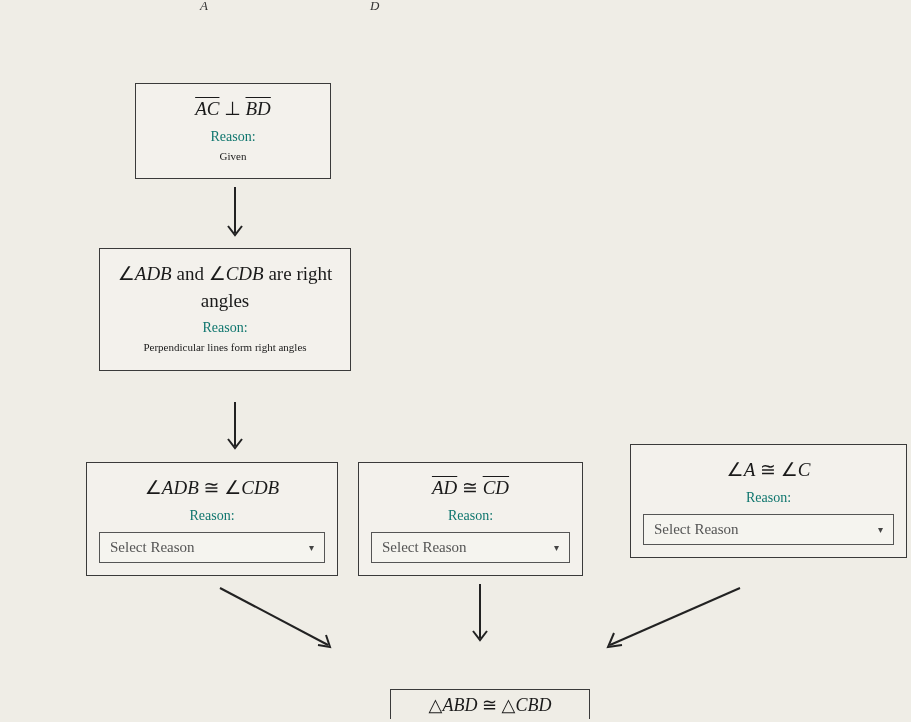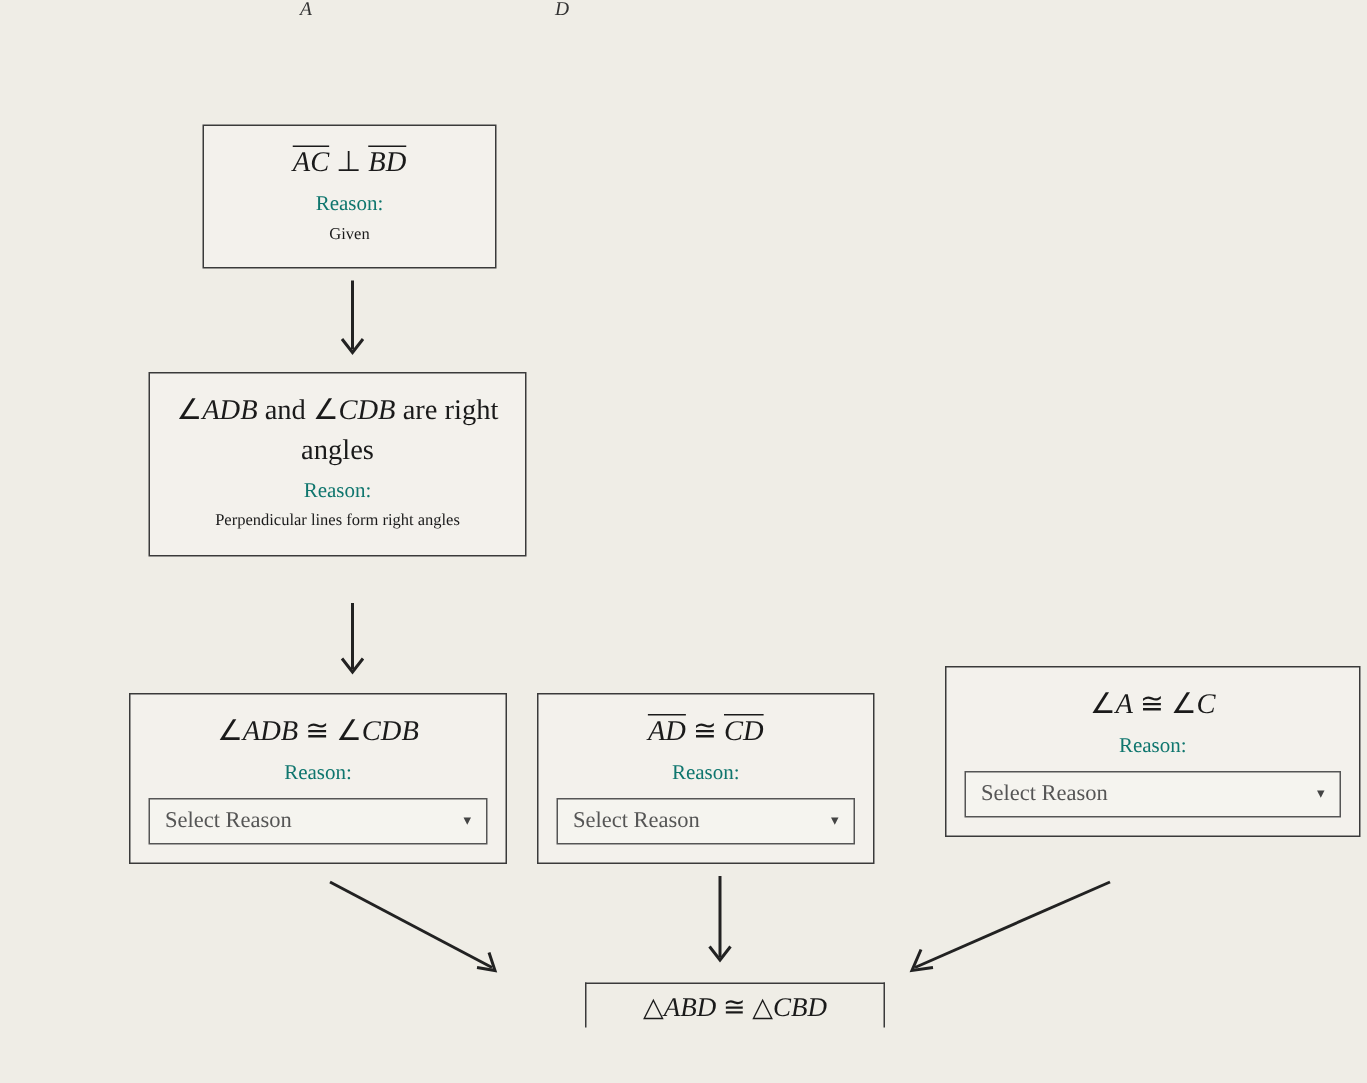--- a/index.html
+++ b/index.html
@@ -80,20 +80,21 @@
     pointer-events: none;
   }
   .bottom-peek {
     position: absolute;
     border: 1px solid #3a3a3a;
     border-bottom: none;
     text-align: center;
     font-size: 18px;
     padding-top: 4px;
     box-sizing: border-box;
+    margin-top: 34px;
   }
 </style>
 </head>
 <body>
 
 <div class="canvas">
 
   <div class="toplabels">
     <span style="left:20px">A</span>
     <span style="left:190px">D</span>

